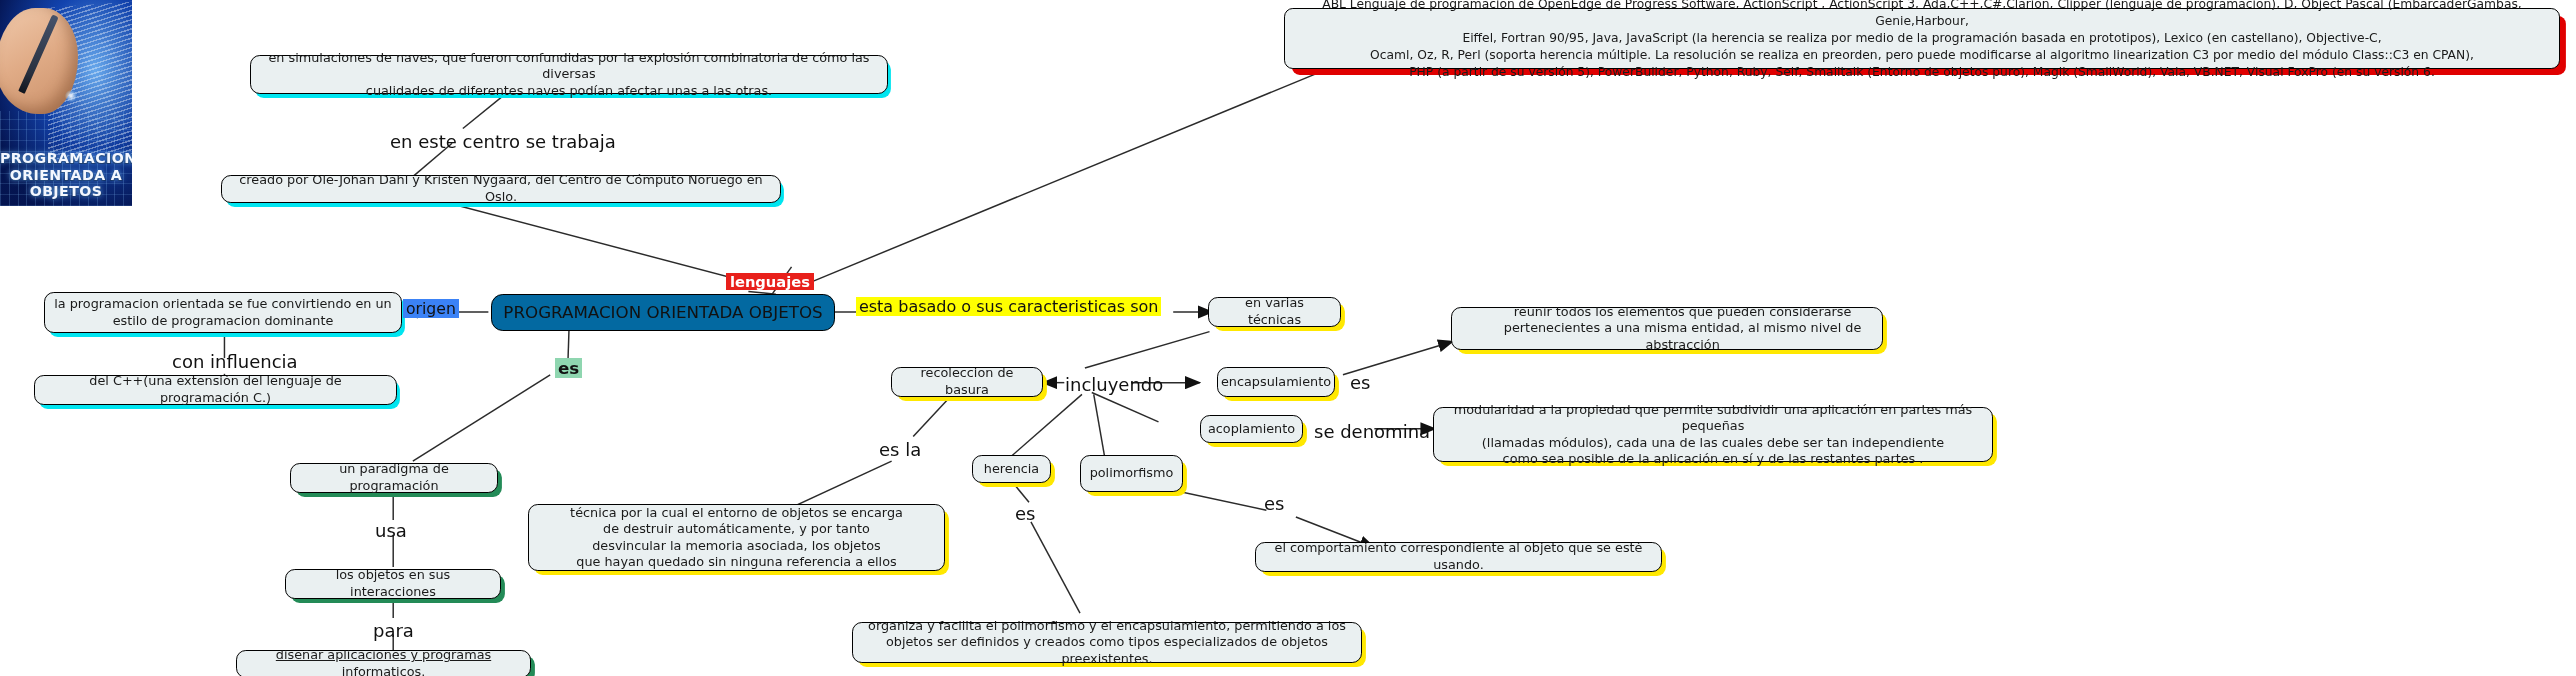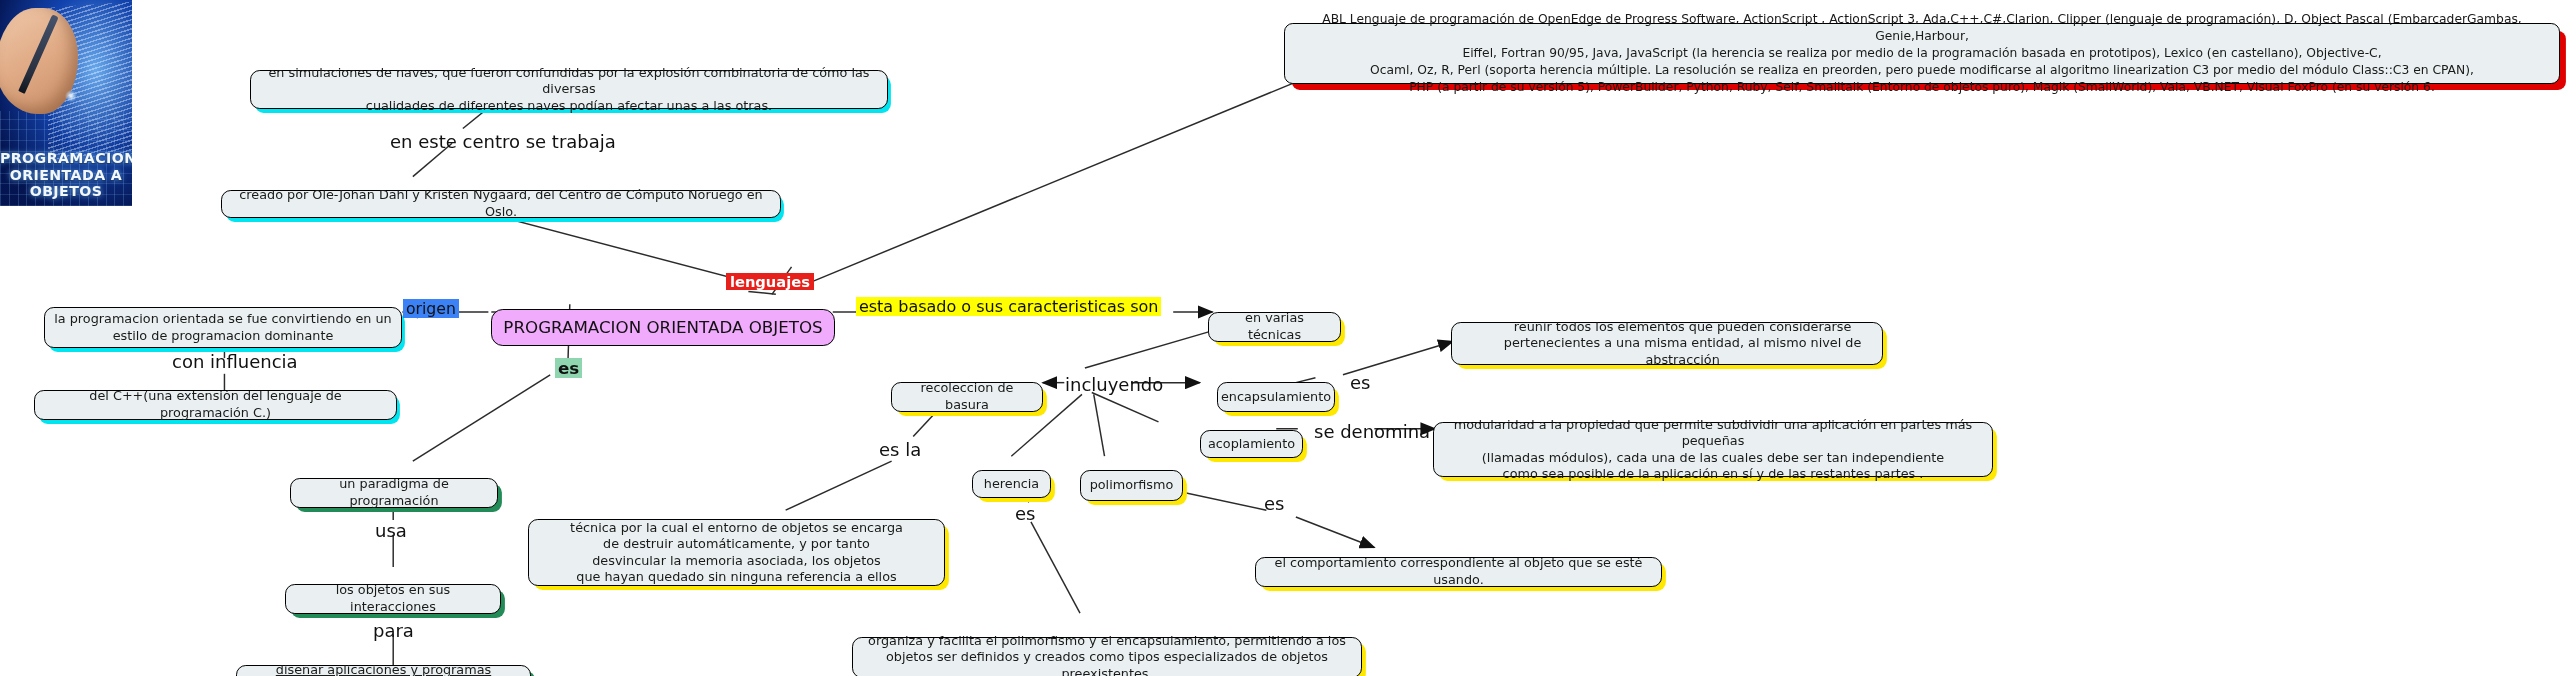--- a/index.html
+++ b/index.html
@@ -32,29 +32,28 @@
     border-radius: 9.8px;
     display: flex;
     align-items: center;
     justify-content: center;
     text-align: center;
     color: #1a1a1a;
     font-size: 12.8px;
     line-height: 1.28;
     padding: 3.9px 8.8px;
     z-index: 5;
-    margin-top: 15px;
   }
   .sh-cyan  { box-shadow: 3.9px 4.9px 0 -1px #00e5f0; }
   .sh-yellow{ box-shadow: 4.9px 4.9px 0 -1px #ffe800; }
   .sh-green { box-shadow: 4.9px 4.9px 0 -1px #238b57; }
   .sh-red   { box-shadow: 6.9px 6.9px 0 -1px #e00000; }
 
   .node.root {
-    background: #f0abfc;
+    background: #0369a1;
     border: 1.8px solid #000000;
     border-radius: 11.8px;
     font-size: 16.7px;
     color: #111;
   }
   .node.abl {
     font-size: 12.3px;
     line-height: 1.38;
     border-radius: 8.8px;
     padding: 5.9px 13.7px;
@@ -283,21 +282,21 @@
   <div class="node sh-yellow" style="left:1433px; top:407px; width:560px; height:55px; flex-direction:column;">
     <div>modularidad a la propiedad que permite subdividir una aplicación en partes más pequeñas</div>
     <div>(llamadas módulos), cada una de las cuales debe ser tan independiente</div>
     <div>como sea posible de la aplicación en sí y de las restantes partes .</div>
   </div>
 
   <div class="linklabel" style="left:879px; top:439px;">es la</div>
 
   <div class="node sh-yellow" style="left:972px; top:455px; width:79px; height:27.5px;">herencia</div>
 
-  <div class="node sh-yellow" style="left:1080px; top:455px; width:103px; height:31px;">polimorfismo</div>
+  <div class="node sh-yellow" style="left:1080px; top:455px; width:103px; height:37px;">polimorfismo</div>
 
   <div class="linklabel" style="left:375px; top:520px;">usa</div>
 
   <div class="linklabel" style="left:1015px; top:503px;">es</div>
 
   <div class="linklabel" style="left:1264px; top:493px;">es</div>
 
   <div class="node sh-yellow" style="left:528px; top:504px; width:417px; height:67px; flex-direction:column;">
     <div>técnica por la cual el entorno de objetos se encarga</div>
     <div>de destruir automáticamente, y por tanto</div>

